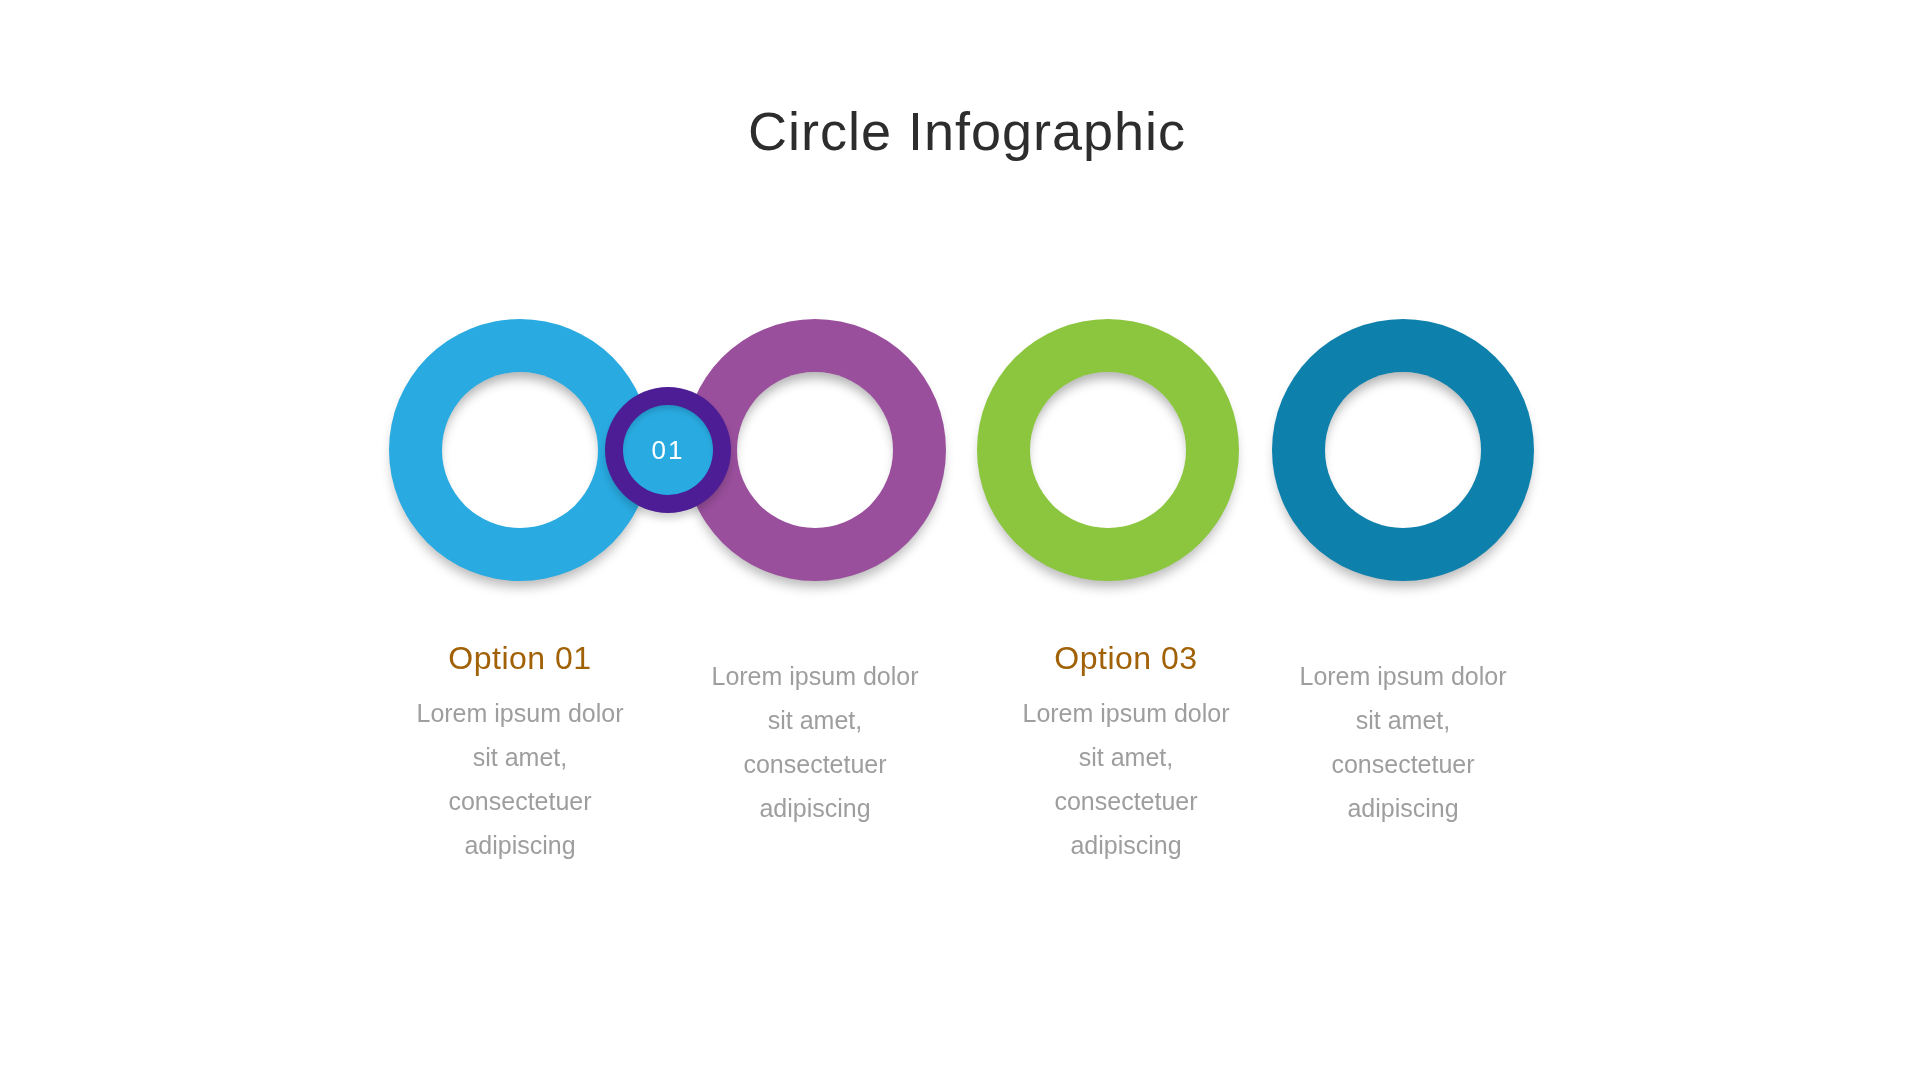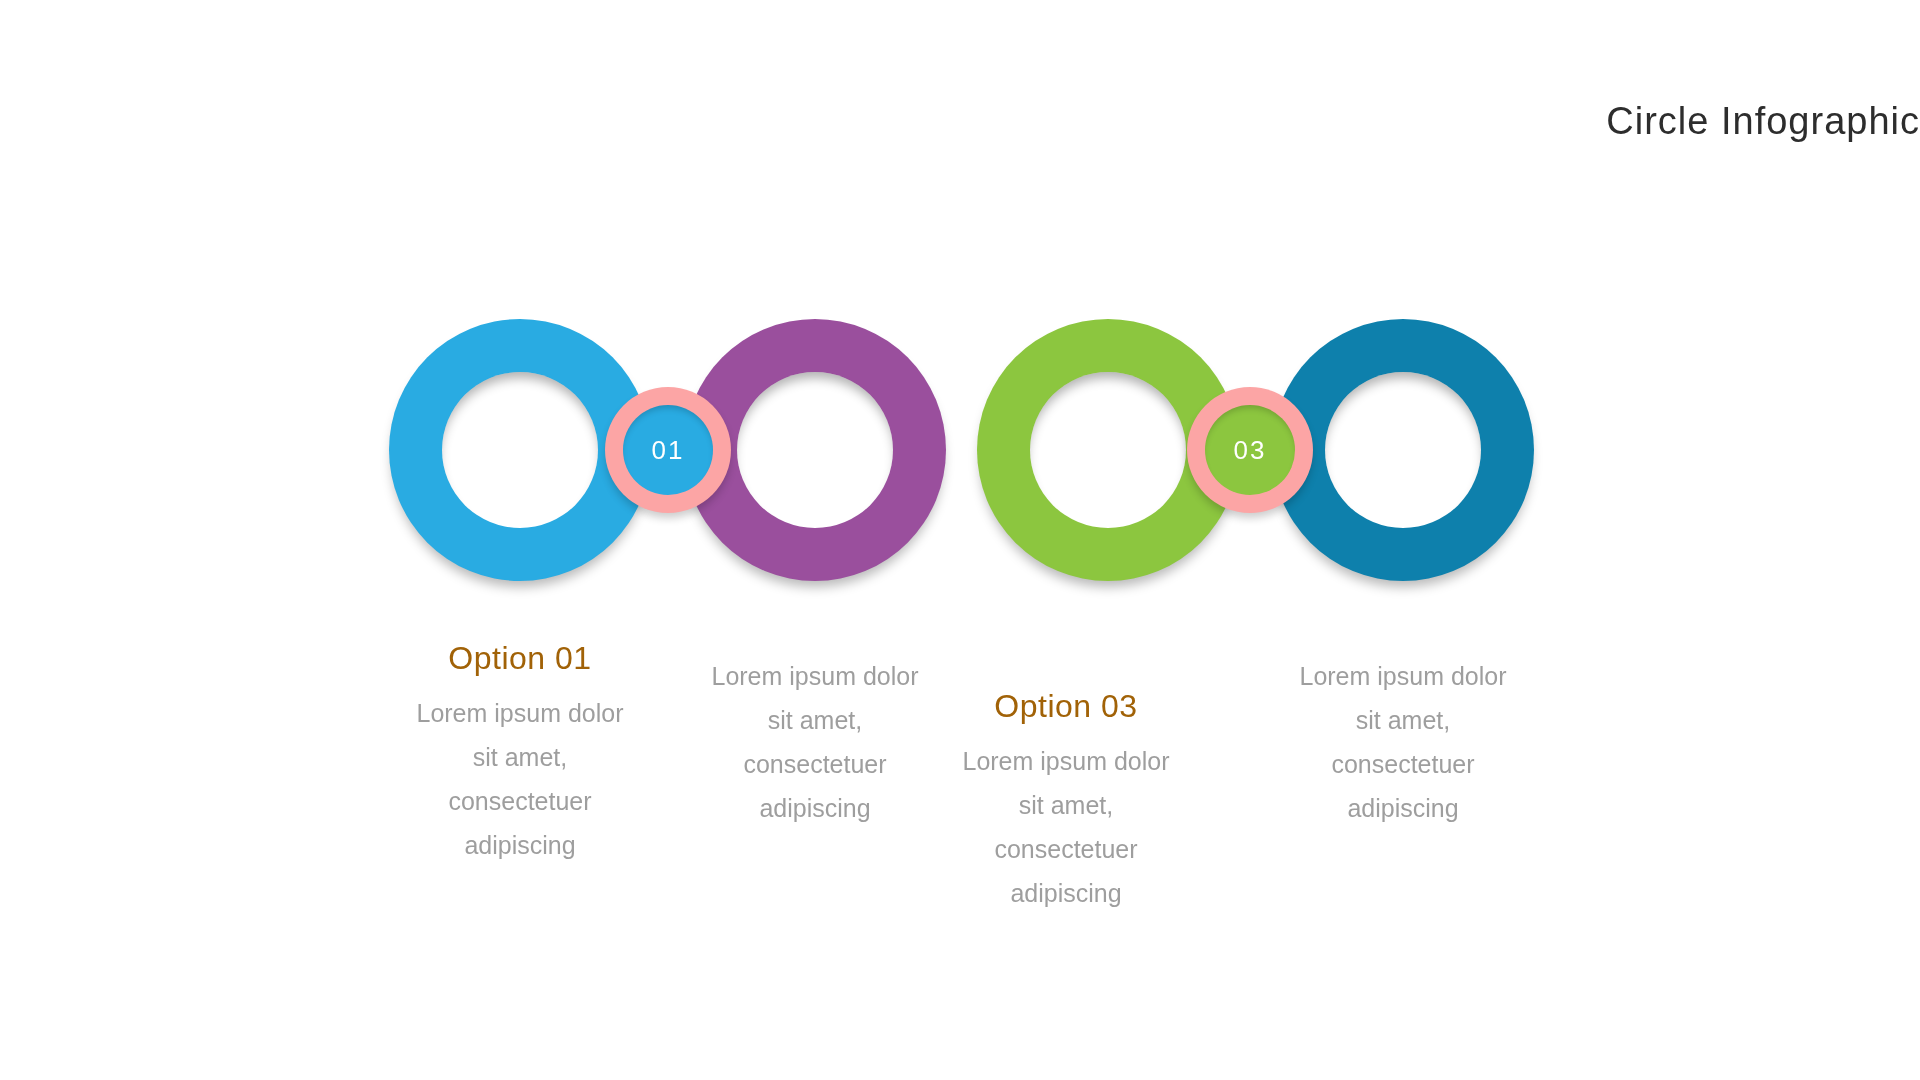--- a/index.html
+++ b/index.html
@@ -13,22 +13,22 @@
     width: 1920px;
     height: 1080px;
     background: #ffffff;
     overflow: hidden;
   }
   .page-title {
     position: absolute;
     left: 14px;
     right: 0;
     top: 100px;
-    text-align: right;
-    font-size: 38px;
+    text-align: center;
+    font-size: 54px;
     font-weight: 500;
     letter-spacing: 1px;
     color: #2d2d2d;
   }
   
   .ring {
     position: absolute;
     top: 319px;
     width: 262px;
     height: 262px;
@@ -50,21 +50,21 @@
   .ring-2 { left: 684px; }
   .ring-3 { left: 977px; }
   .ring-4 { left: 1272px; }
   
   .badge {
     position: absolute;
     top: 387px;
     width: 126px;
     height: 126px;
     border-radius: 50%;
-    background: #fca5a5;
+    background: #4c1d95;
     box-shadow: 0 6px 8px -1px rgba(0,0,0,0.20);
     z-index: 2;
   }
   .badge .badge-disc {
     position: absolute;
     left: 18px;
     top: 18px;
     width: 90px;
     height: 90px;
     border-radius: 50%;
@@ -85,21 +85,21 @@
   
   .caption {
     position: absolute;
     top: 640px;
     width: 260px;
     text-align: center;
     z-index: 1;
   }
   .caption-1 { left: 390px; }
   .caption-2 { left: 685px; }
-  .caption-3 { left: 936px; margin-top: 48px; }
+  .caption-3 { left: 996px; }
   .caption-4 { left: 1273px; }
   .caption .option-heading {
     font-size: 32px;
     font-weight: 500;
     color: #a16207;
     letter-spacing: 0.5px;
   }
   .caption .option-description {
     margin-top: 14px;
     font-size: 25px;
@@ -131,25 +131,20 @@
     <div class="hole"></div>
   </div>
 
   <div class="badge badge-1">
     <div class="badge-disc" style="background-color: rgb(41, 171, 226);">
       <span class="badge-label">01</span>
     </div>
   </div>
 
 
-  <div class="badge badge-3">
-    <div class="badge-disc" style="background-color: rgb(140, 198, 63);">
-      <span class="badge-label">03</span>
-    </div>
-  </div>
 
   <div class="caption caption-1">
     <div class="option-heading">Option 01</div>
     <div class="option-description">Lorem ipsum dolor
 sit amet,
 consectetuer
 adipiscing</div>
   </div>
 
   <div class="caption caption-2">

